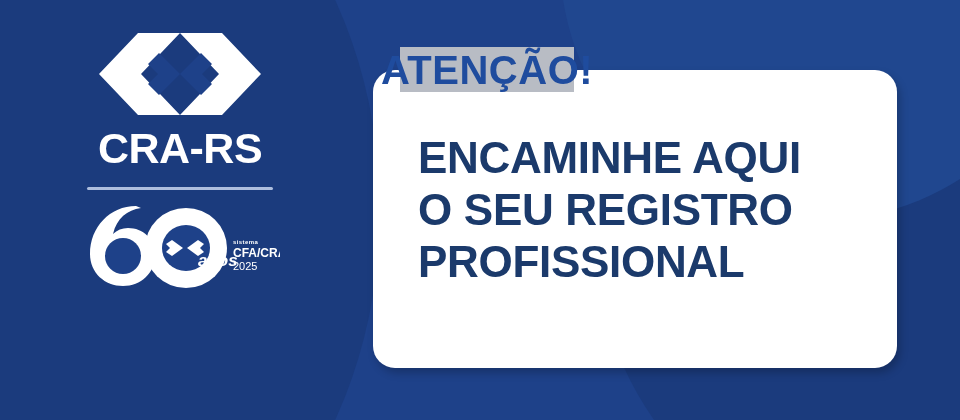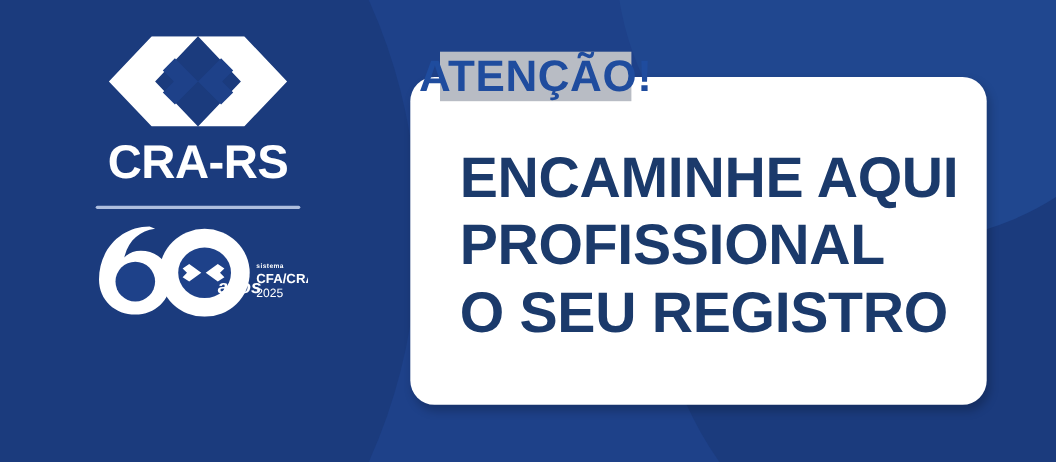--- a/index.html
+++ b/index.html
@@ -104,21 +104,21 @@
     border-radius: 22px;
     box-shadow: 3px 5px 9px rgba(0,0,0,0.22);
   }
 
   #headline {
     position: absolute;
     left: 45px;
     top: 62px;
     width: 460px;
     color: #1b3a6b;
-    font-size: 52px;
+    font-size: 44px;
     font-weight: bold;
     line-height: 1.18;
     letter-spacing: -0.3px;
     font-family: "Liberation Sans", sans-serif;
   }
   #headline .hl-line { display: block; white-space: nowrap; }
 
   
   #attention-badge {
     position: absolute;
@@ -181,22 +181,22 @@
       <text x="153" y="40" fill="#ffffff" font-family="Liberation Sans, sans-serif" font-size="6" font-weight="bold" letter-spacing="0.4">sistema</text>
       <text x="153" y="53" fill="#ffffff" font-family="Liberation Sans, sans-serif" font-size="12" font-weight="bold">CFA/CRAs</text>
       <text x="153" y="66" fill="#ffffff" font-family="Liberation Sans, sans-serif" font-size="11">2025</text>
     </svg>
 
   </div>
 
   <div id="card">
     <div id="headline">
       <span class="hl-line">ENCAMINHE AQUI</span>
+      <span class="hl-line">O SEU REGISTRO</span>
       <span class="hl-line">PROFISSIONAL</span>
-      <span class="hl-line">O SEU REGISTRO</span>
     </div>
   </div>
 
   <div id="attention-badge">
     <span id="attention-label">ATENÇÃO!</span>
   </div>
 
 </div>
 
 </body></html>

